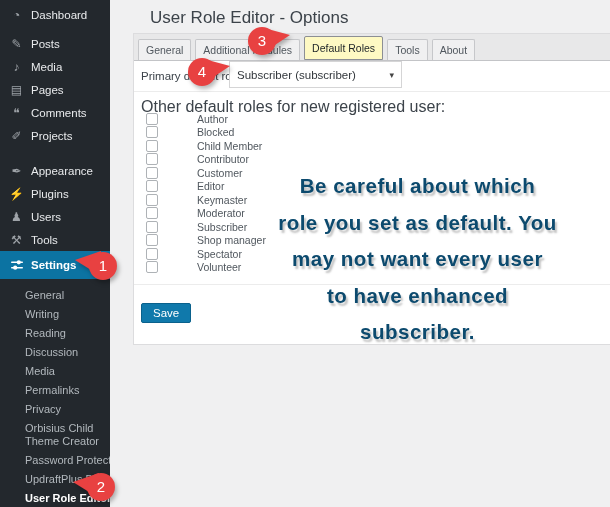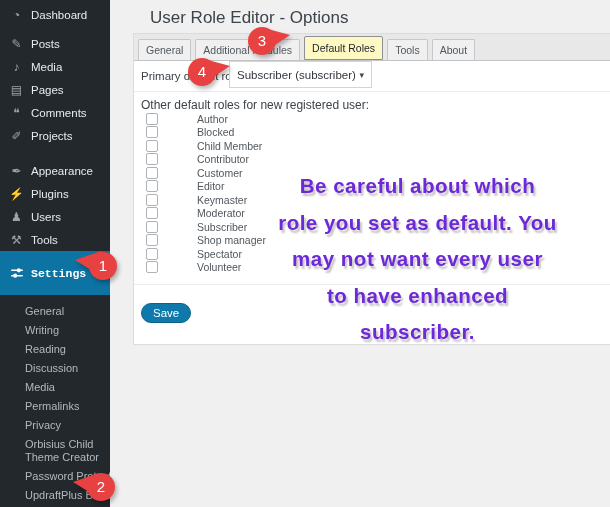--- a/index.html
+++ b/index.html
@@ -9,56 +9,56 @@
     -webkit-font-smoothing:antialiased;
   }
   
   .sidebar{position:absolute;left:0;top:0;width:110px;height:507px;background:#23282d;}
   .menu{padding-top:3px;}
   .menu-item{display:flex;align-items:center;height:23px;padding:0 6px 0 9px;
     font-size:11.5px;color:#e8eaec;cursor:pointer;box-sizing:border-box;}
   .menu-item .icon{width:15px;margin-right:7px;color:#9ea3a8;font-size:12px;
     text-align:center;flex:none;line-height:1;}
   .gap-sm{height:6px;} .gap-md{height:12px;}
-  .menu-item.settings{background:#0c73a2;color:#fff;height:44px;font-weight:bold;font-family:Liberation Mono, monospace;}
+  .menu-item.settings{background:#0c73a2;color:#fff;height:28px;font-weight:bold;}
   .menu-item.settings .icon{color:#fff;display:flex;align-items:center;justify-content:center;}
   .submenu{padding:7px 0 10px;}
   .submenu-item{padding:3px 2px 3px 25px;font-size:11px;line-height:13px;
     color:#b2b8bd;cursor:pointer;white-space:nowrap;overflow:hidden;}
   .submenu-item.wrap{white-space:normal;}
   .submenu-item.current{color:#ffffff;font-weight:bold;}
   
   .page-title{position:absolute;left:150px;top:8px;font-size:17px;color:#3c434a;}
   .box{position:absolute;left:133px;top:33px;width:479px;height:312px;
     background:#fff;border:1px solid #dcdcde;box-sizing:border-box;}
   .tabs{height:27px;background:#e8e8e9;border-bottom:1px solid #c3c4c7;
     display:flex;align-items:flex-end;padding-left:4px;gap:4px;box-sizing:border-box;}
   .tab{font-size:10.5px;color:#50575e;background:#f0f0f1;border:1px solid #c6c7ca;
     border-bottom:none;padding:0 7px;line-height:20px;height:20px;
     border-radius:2px 2px 0 0;cursor:pointer;white-space:nowrap;}
   .tab.active{background:#fef9c3;border:1px solid #8c8f94;height:22px;line-height:22px;color:#1d2327;}
   .primary-label{position:absolute;left:7px;top:36px;font-size:11.5px;color:#3c434a;}
-  .role-select{position:absolute;left:95px;top:27px;width:143px;height:27px;
+  .role-select{position:absolute;left:95px;top:27px;width:173px;height:27px;
     border:1px solid #d5d5d6;background:#fff;box-sizing:border-box;
     display:flex;align-items:center;justify-content:space-between;
     padding:0 7px;font-size:11.5px;color:#32373c;cursor:pointer;}
   .role-select .arrow{font-size:9px;color:#444;}
   .hdiv{position:absolute;left:0;right:0;border-top:1px solid #ececec;}
-  .other-label{position:absolute;left:7px;top:64px;font-size:12px;color:#3c434a;}
+  .other-label{position:absolute;left:7px;top:64px;font-size:16px;color:#3c434a;}
   .roles{position:absolute;left:12px;top:78px;}
   .role-row{display:flex;align-items:center;height:13.5px;gap:32px;}
   .checkbox{width:10px;height:10px;border:1px solid #aeb2b6;border-radius:2px;
     background:#fff;margin-right:7px;flex:none;cursor:pointer;}
   .role-name{font-size:10.5px;color:#50575e;}
   .save-btn{position:absolute;left:7px;top:269px;background:#1079ab;
     border:1px solid #0a618c;color:#fff;font-size:11.5px;padding:3px 11px;
-    border-radius:10px;cursor:pointer;font-family:"Liberation Sans",sans-serif;}
+    border-radius:2px;cursor:pointer;font-family:"Liberation Sans",sans-serif;}
   
   .annotation{position:absolute;left:225px;top:168px;width:385px;text-align:center;
-    font-size:20.5px;line-height:36.5px;color:#6d28d9;font-weight:bold;
+    font-size:20.5px;line-height:36.5px;color:#0c4a6e;font-weight:bold;
     letter-spacing:0.5px;text-shadow:2px 3px 2px rgba(120,120,120,0.45);
     pointer-events:none;}
   
   .callout{position:absolute;filter:drop-shadow(2px 3px 2px rgba(0,0,0,0.28));}
   .callout svg{display:block;}
   .callout text{font-family:"Liberation Sans",sans-serif;font-size:15px;fill:#fff;}
 </style>
 </head>
 <body>
 

